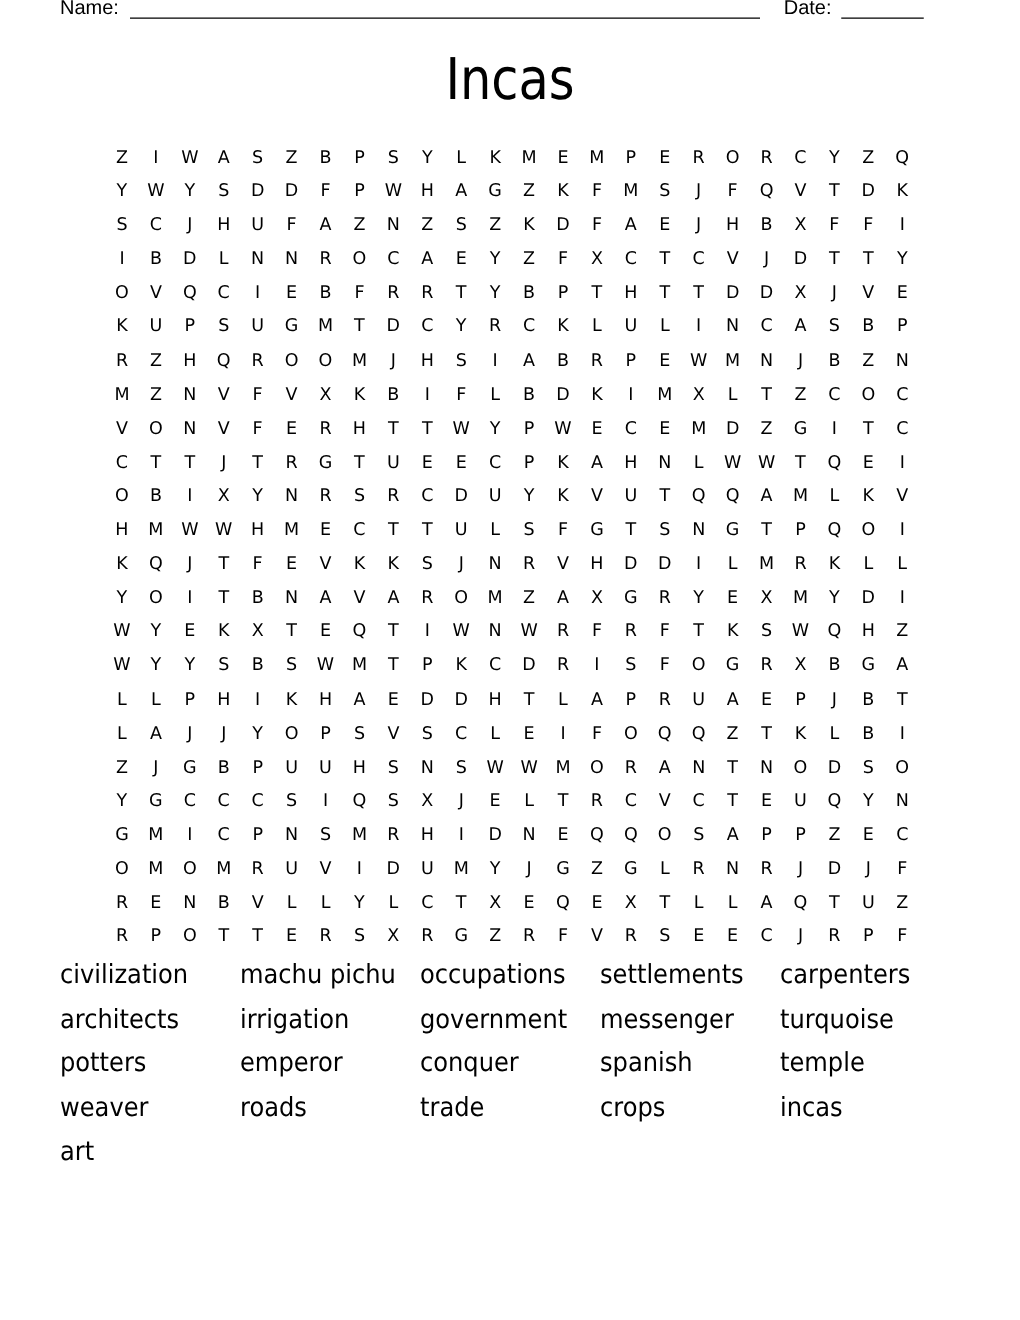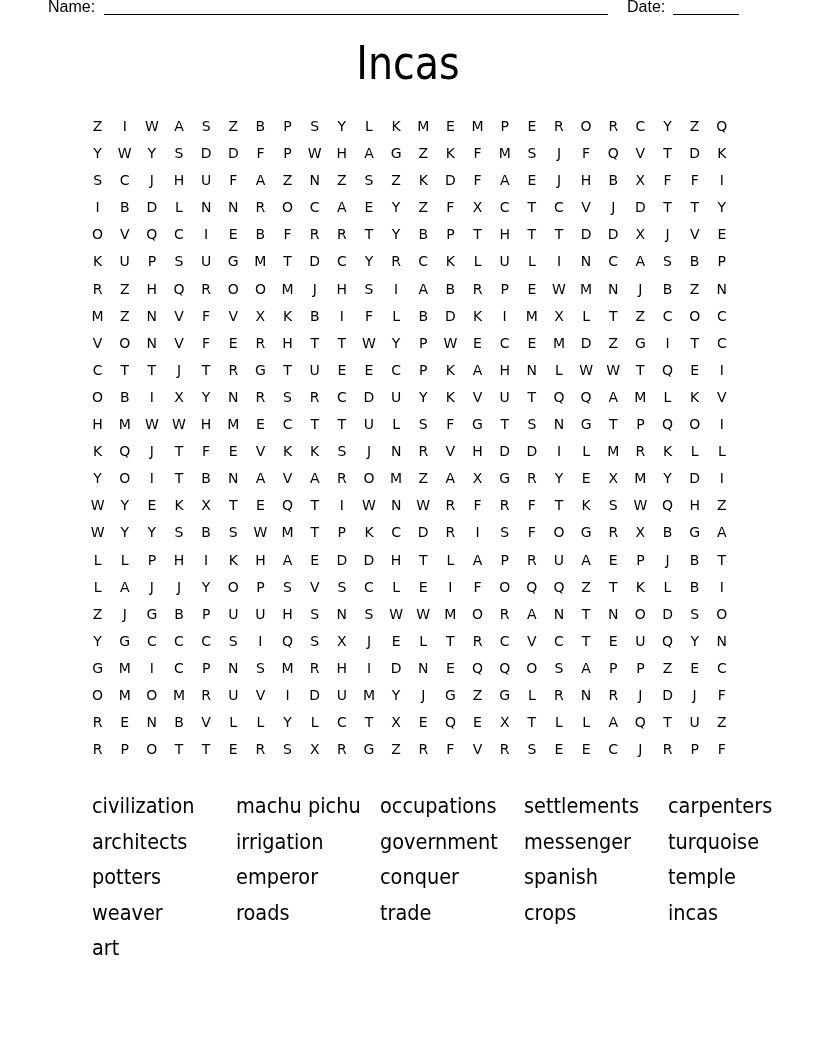--- a/index.html
+++ b/index.html
@@ -19,22 +19,22 @@
     }
     .grid {
       position: absolute; left: 84px; top: 113px;
       display: grid; grid-template-columns: repeat(24, 27.15px); grid-auto-rows: 27.1px;
     }
     .cell {
       font-family: "DejaVu Sans", sans-serif; font-size: 14px; text-align: center;
       line-height: 27px; letter-spacing: 0;
     }
     .words {
-      position: absolute; left: 48px; top: 789px;
-      display: grid; grid-template-columns: repeat(5, 144px); grid-auto-rows: 35.5px; margin-left: 44px;
+      position: absolute; left: 48px; top: 762px;
+      display: grid; grid-template-columns: repeat(5, 144px); grid-auto-rows: 35.5px;
     }
     .word {
       font-family: "DejaVu Sans", sans-serif; font-size: 21px; line-height: 35px;
       white-space: nowrap; transform: scaleX(0.92); transform-origin: left center;
     }
   </style>
 </head>
 <body>
 
 <div class="header-line">

